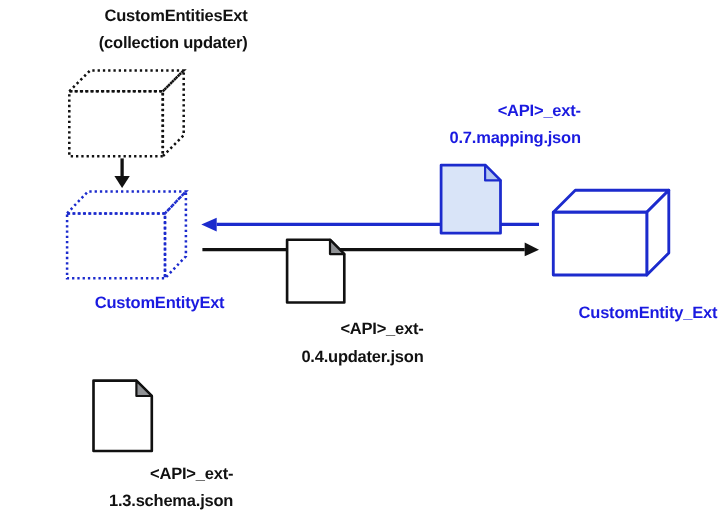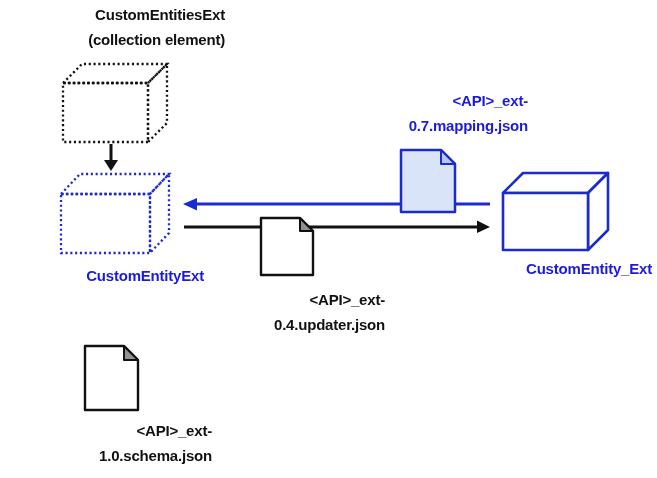--- a/index.html
+++ b/index.html
@@ -97,39 +97,39 @@
     </g>
 
     <g>
       <path class="doc-white" d="M85,346 L124,346 L138,360 L138,410 L85,410 Z"></path>
       <path class="fold-gray" d="M124,346 L124,360 L138,360 Z"></path>
     </g>
   </svg>
 
   <div class="lbl lbl-black" style="left:5px; top:2px; width:220px;">
     <span>CustomEntitiesExt</span>
-    <span>(collection element)</span>
+    <span>(collection updater)</span>
   </div>
 
   <div class="lbl lbl-blue" style="left:328px; top:88px; width:200px;">
     <span>&lt;API&gt;_ext-</span>
     <span>0.7.mapping.json</span>
   </div>
 
   <div class="lbl lbl-blue" style="left:4px; top:263px; width:200px;">
     <span>CustomEntityExt</span>
   </div>
 
   <div class="lbl lbl-black" style="left:185px; top:287px; width:200px;">
     <span>&lt;API&gt;_ext-</span>
     <span>0.4.updater.json</span>
   </div>
 
-  <div class="lbl lbl-blue" style="left:452px; top:256px; width:200px;">
+  <div class="lbl lbl-blue" style="left:452px; top:272px; width:200px;">
     <span>CustomEntity_Ext</span>
   </div>
 
   <div class="lbl lbl-black" style="left:12px; top:418px; width:200px;">
     <span>&lt;API&gt;_ext-</span>
-    <span>1.0.schema.json</span>
+    <span>1.3.schema.json</span>
   </div>
 
 </div>
 
 </body></html>

